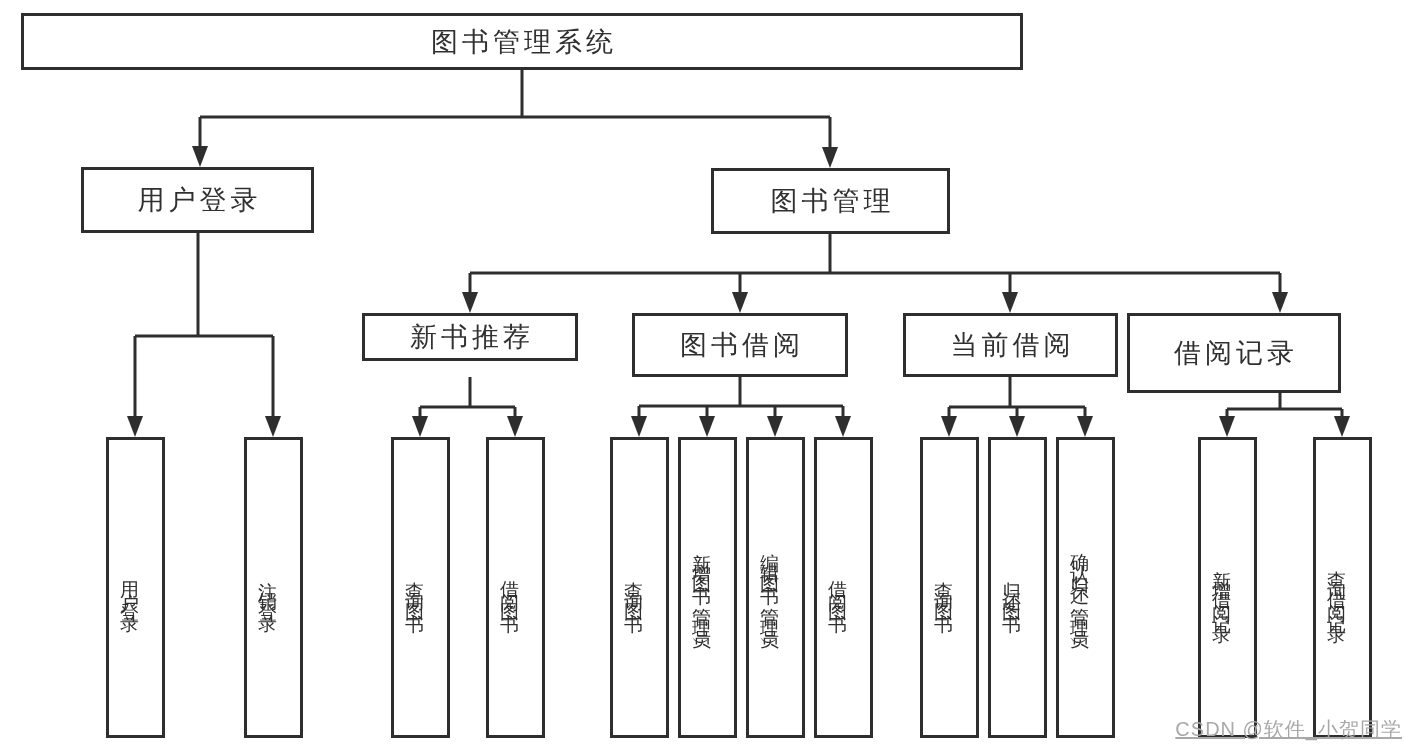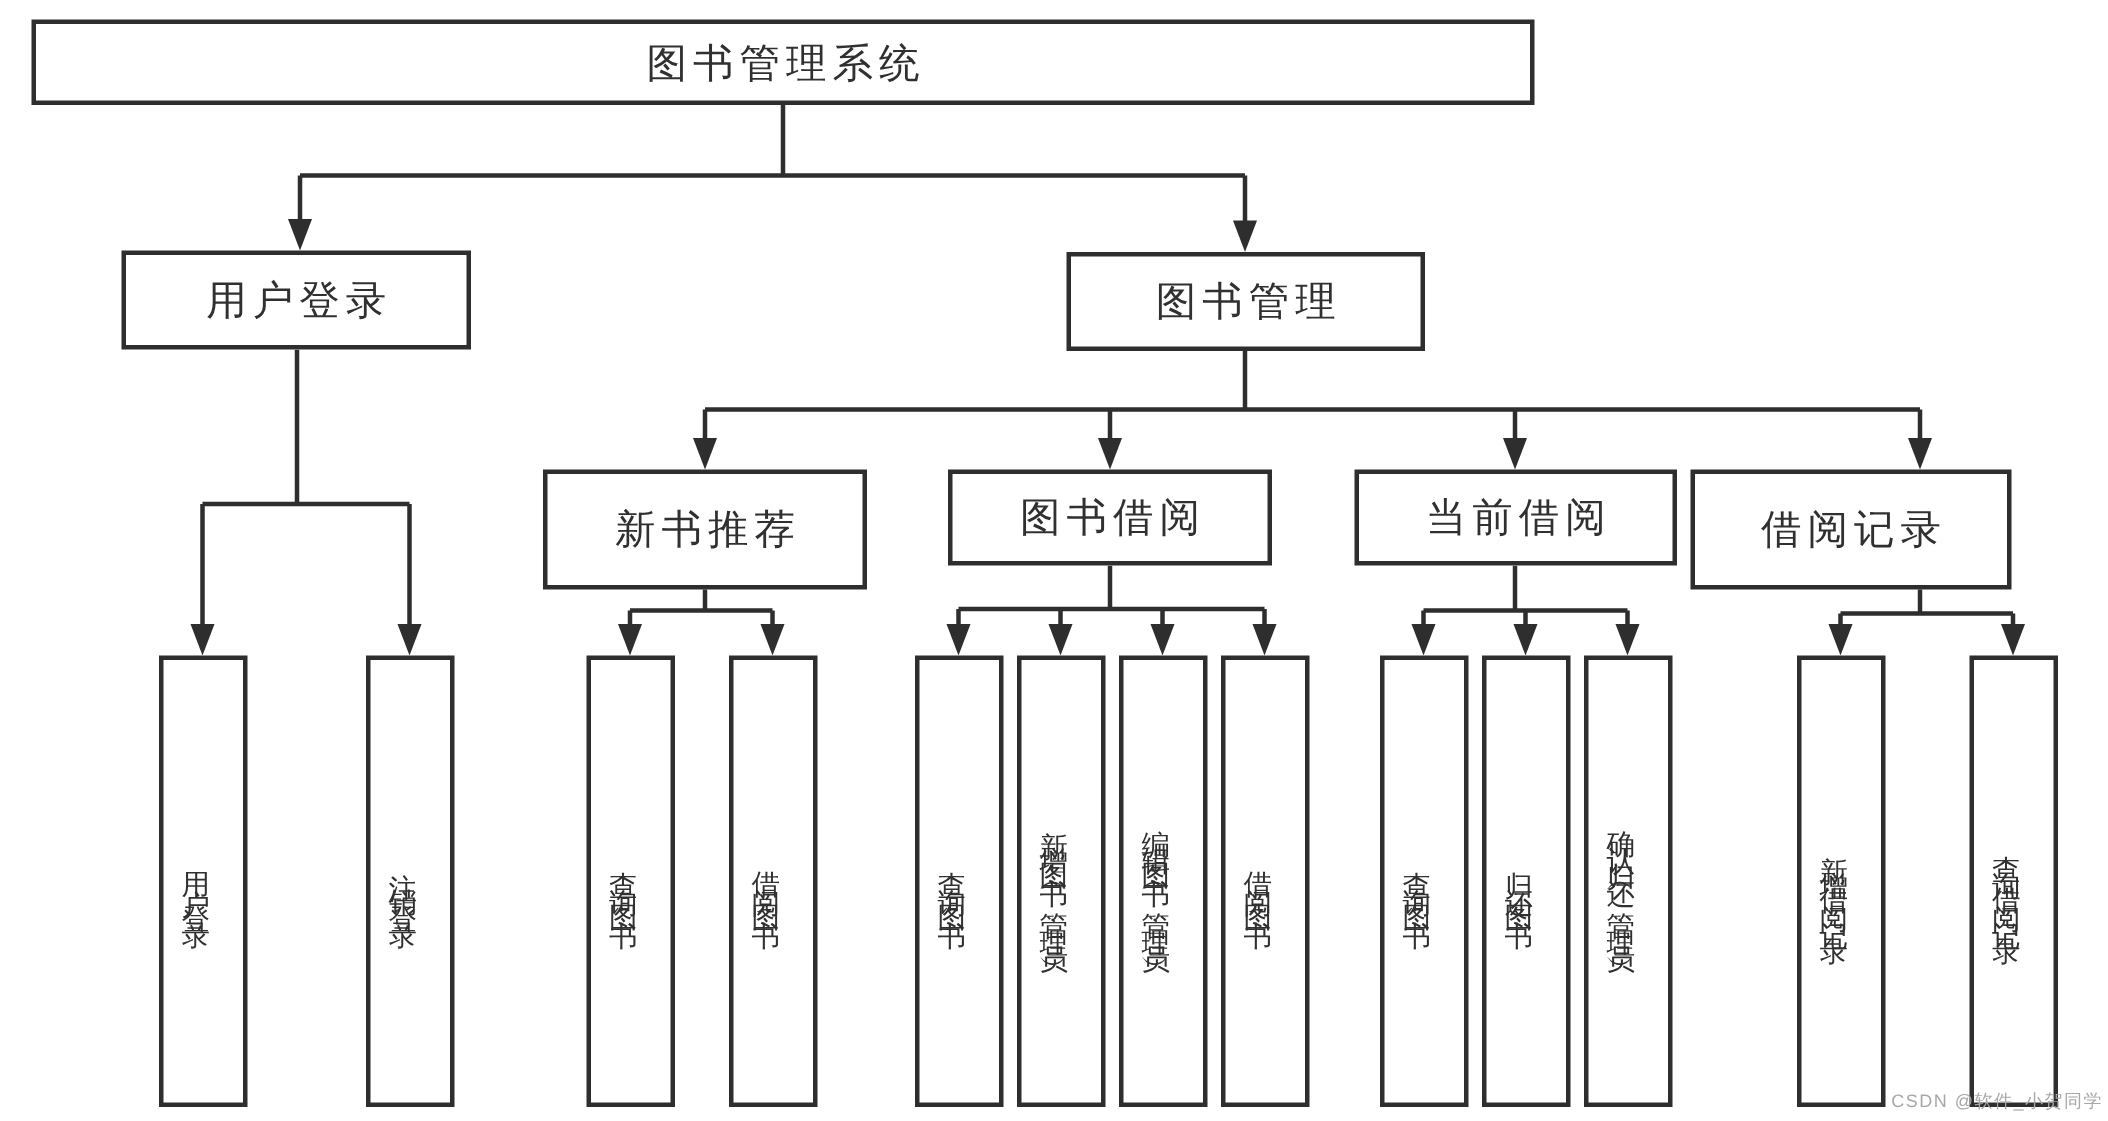--- a/index.html
+++ b/index.html
@@ -55,25 +55,26 @@
     font-size: 19px;
     letter-spacing: 11px;
     line-height: 1;
     white-space: nowrap;
     padding-block-start: 11px; 
   }
   .watermark {
     position: absolute;
     right: 3px;
     bottom: 4px;
-    font-size: 12px;
+    font-size: 20px;
     letter-spacing: 1px;
     color: #a8a8a8;
     z-index: 3;
     white-space: nowrap;
+    text-decoration: underline;
   }
 </style>
 </head>
 <body>
 
 <div id="canvas">
 
   <svg id="wires" viewBox="0 0 1405 747" xmlns="http://www.w3.org/2000/svg">
     <g stroke="#2e2e2e" stroke-width="3" fill="none">
 
@@ -159,21 +160,21 @@
     <span class="node-label">图书管理系统</span>
   </div>
 
   <div class="box" style="left:81px; top:167px; width:233px; height:66px;">
     <span class="node-label">用户登录</span>
   </div>
   <div class="box" style="left:711px; top:168px; width:239px; height:66px;">
     <span class="node-label">图书管理</span>
   </div>
 
-  <div class="box" style="left:362px; top:313px; width:216px; height:80px;">
+  <div class="box" style="left:362px; top:313px; width:216px; height:48px;">
     <span class="node-label">新书推荐</span>
   </div>
   <div class="box" style="left:903px; top:313px; width:215px; height:64px;">
     <span class="node-label">当前借阅</span>
   </div>
   <div class="box" style="left:632px; top:313px; width:216px; height:64px;">
     <span class="node-label">图书借阅</span>
   </div>
   <div class="box" style="left:1127px; top:313px; width:214px; height:80px;">
     <span class="node-label">借阅记录</span>

